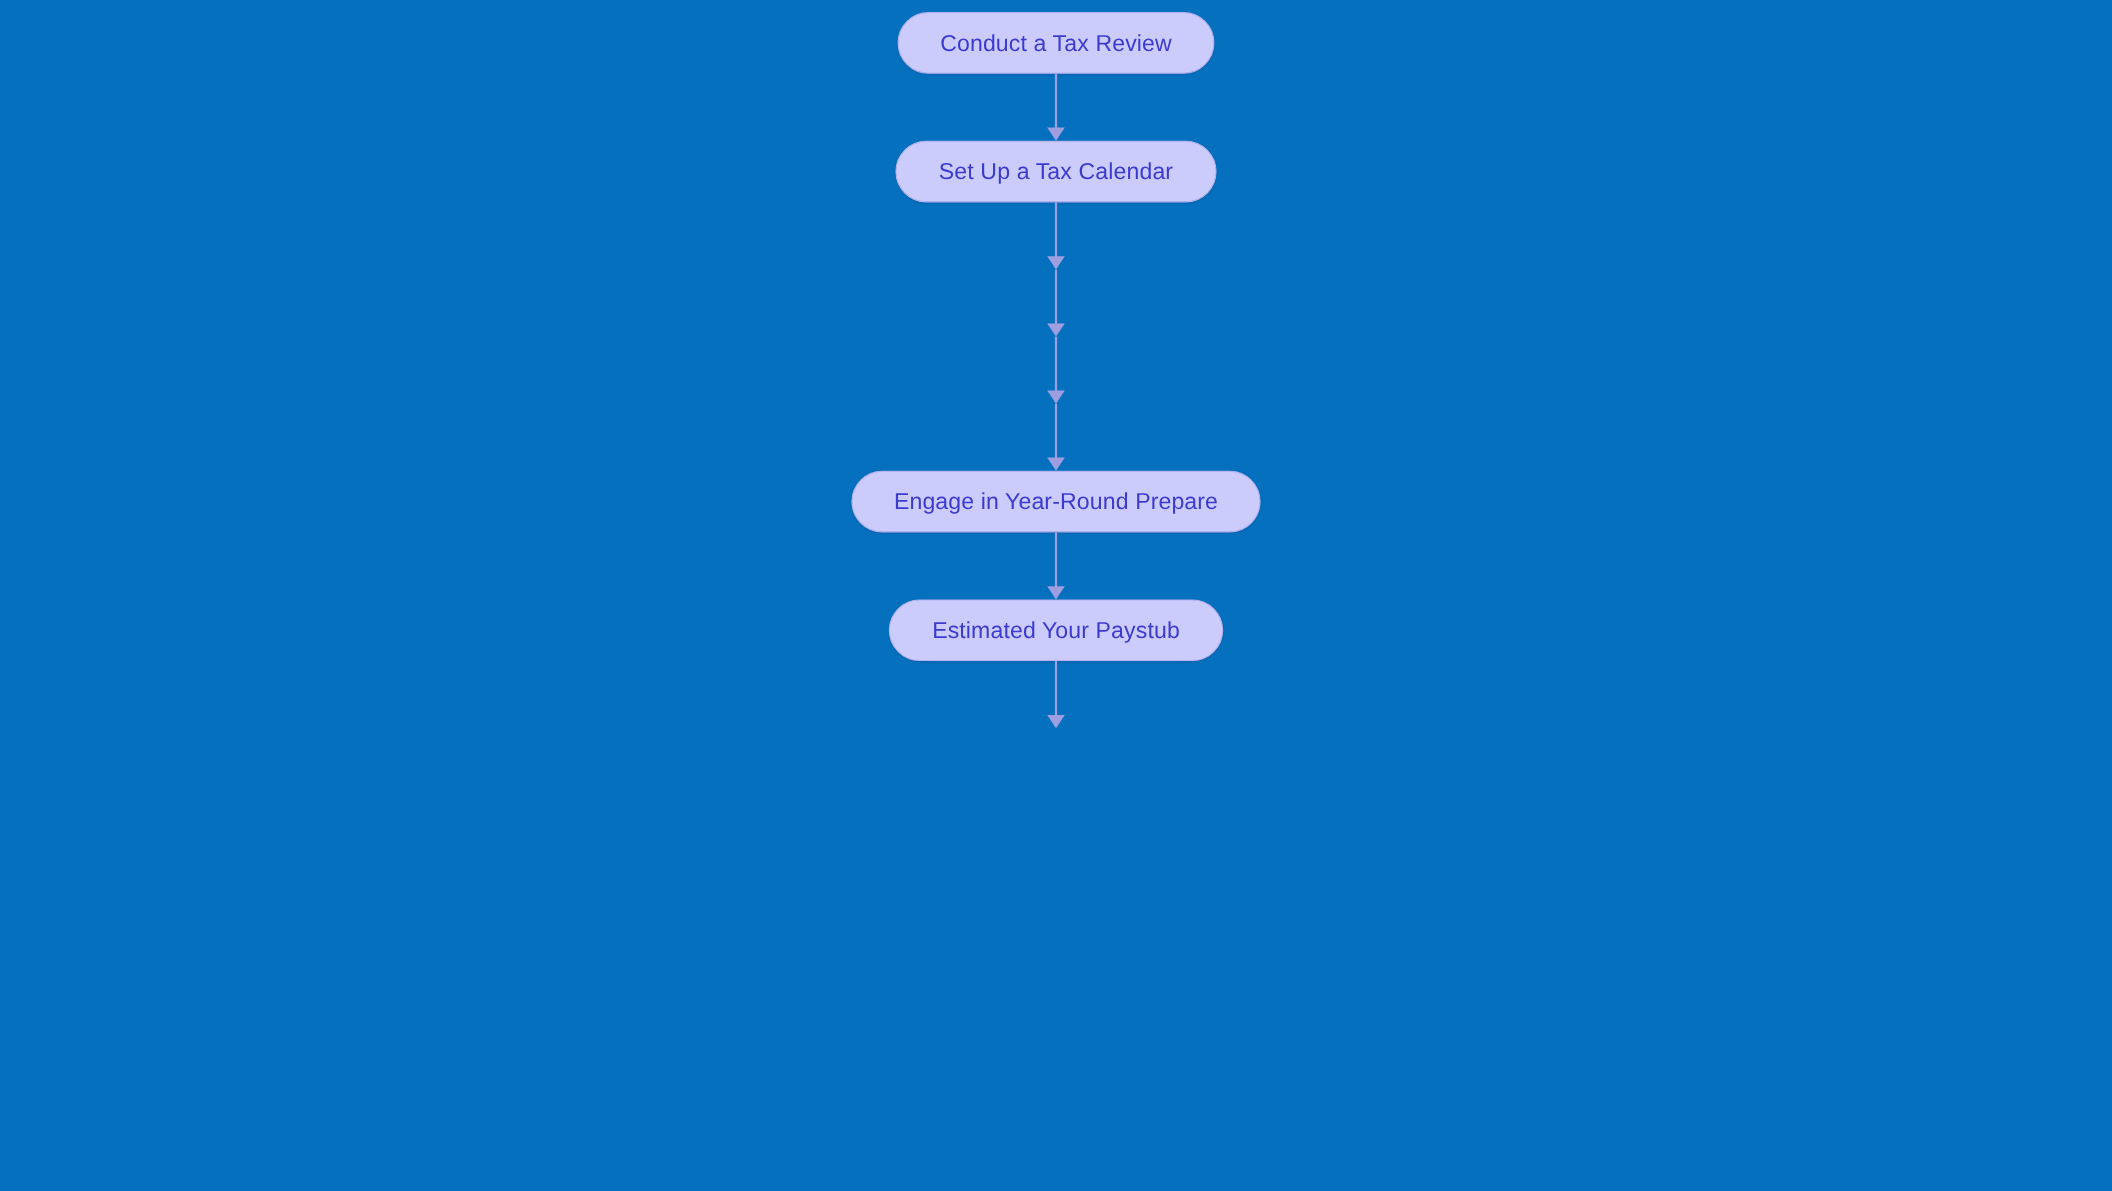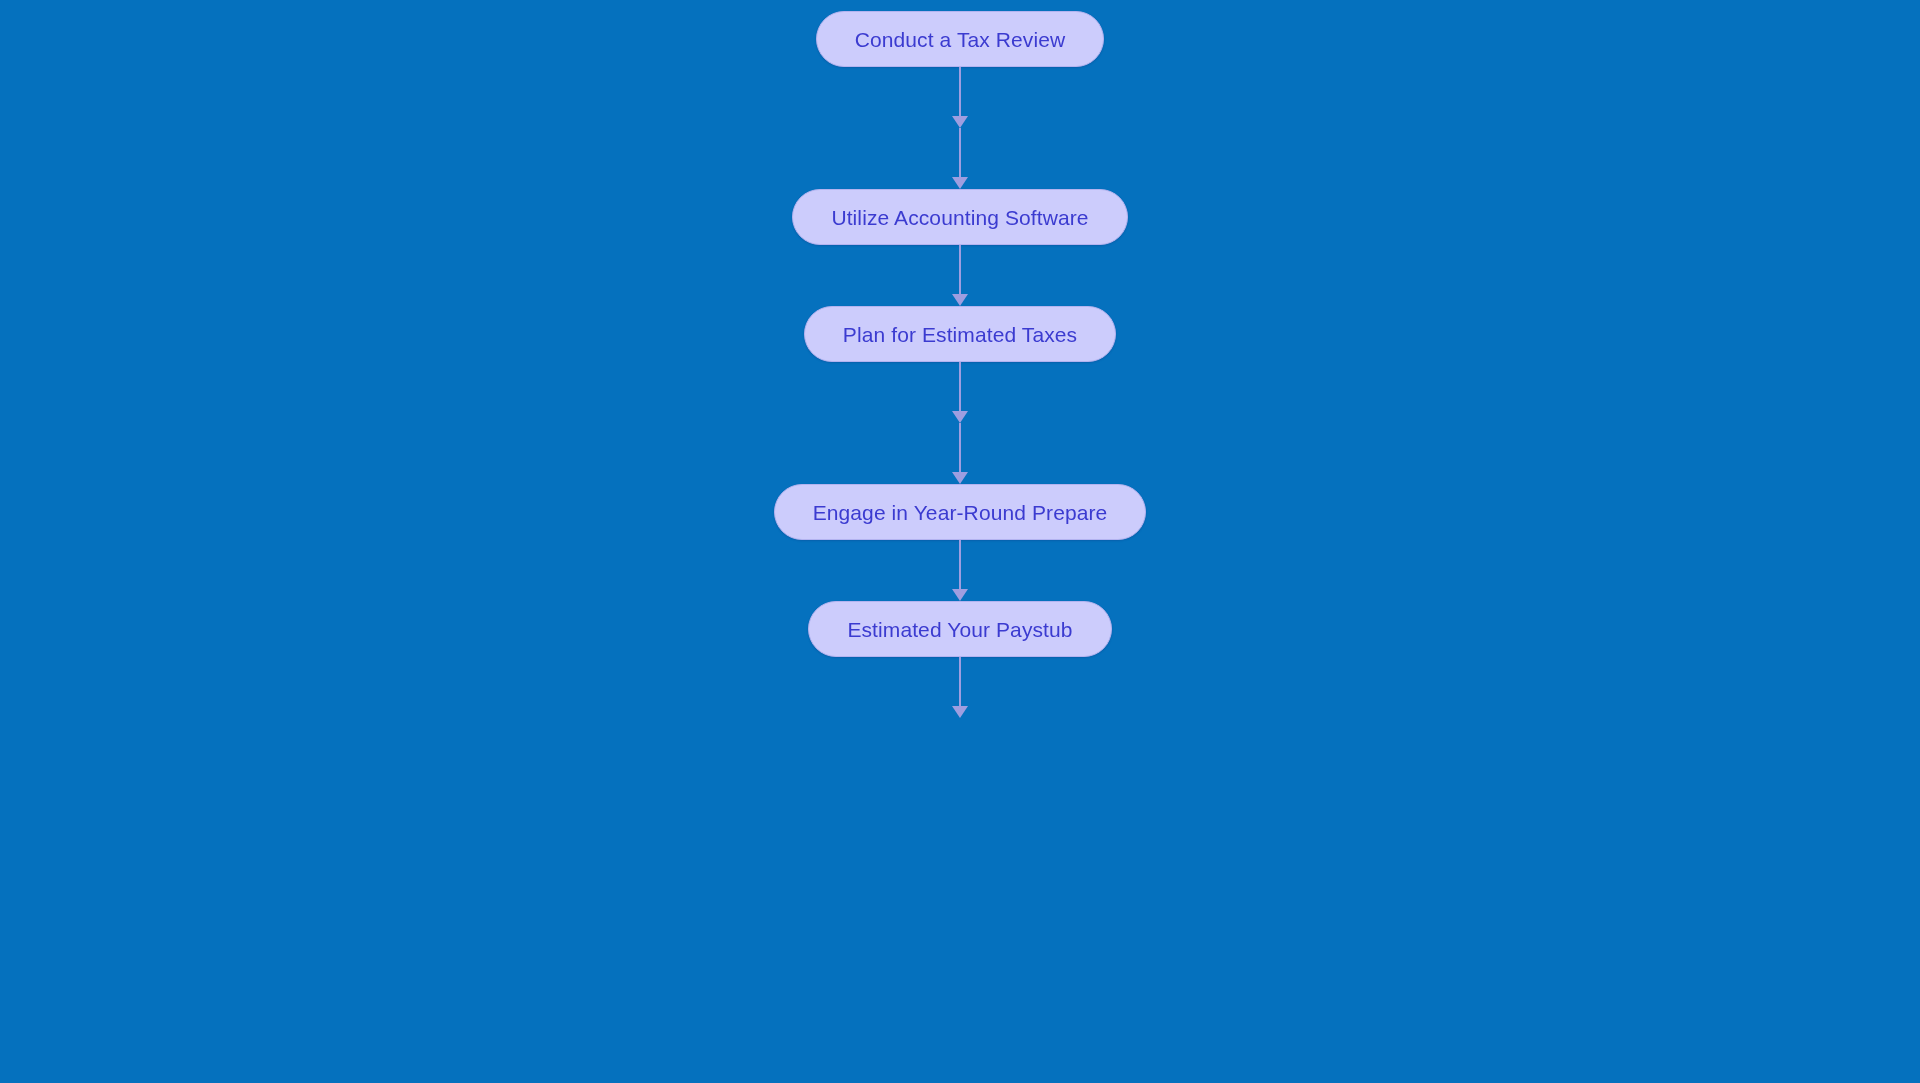--- a/index.html
+++ b/index.html
@@ -94,42 +94,37 @@
       <div class="node">
         <span>Conduct a Tax Review</span>
       </div>
     </div>
 
     <div class="connector">
       <div class="line"></div>
       <div class="head"></div>
     </div>
 
-
-    <div class="connector">
-      <div class="line"></div>
-      <div class="head"></div>
-    </div>
-
     <div class="flow-step">
       <div class="node">
-        <span>Utilize Accounting Software</span>
+        <span>Set Up a Tax Calendar</span>
       </div>
     </div>
 
     <div class="connector">
       <div class="line"></div>
       <div class="head"></div>
     </div>
 
-    <div class="flow-step">
-      <div class="node">
-        <span>Plan for Estimated Taxes</span>
-      </div>
+
+    <div class="connector">
+      <div class="line"></div>
+      <div class="head"></div>
     </div>
+
 
     <div class="connector">
       <div class="line"></div>
       <div class="head"></div>
     </div>
 
 
     <div class="connector">
       <div class="line"></div>
       <div class="head"></div>

